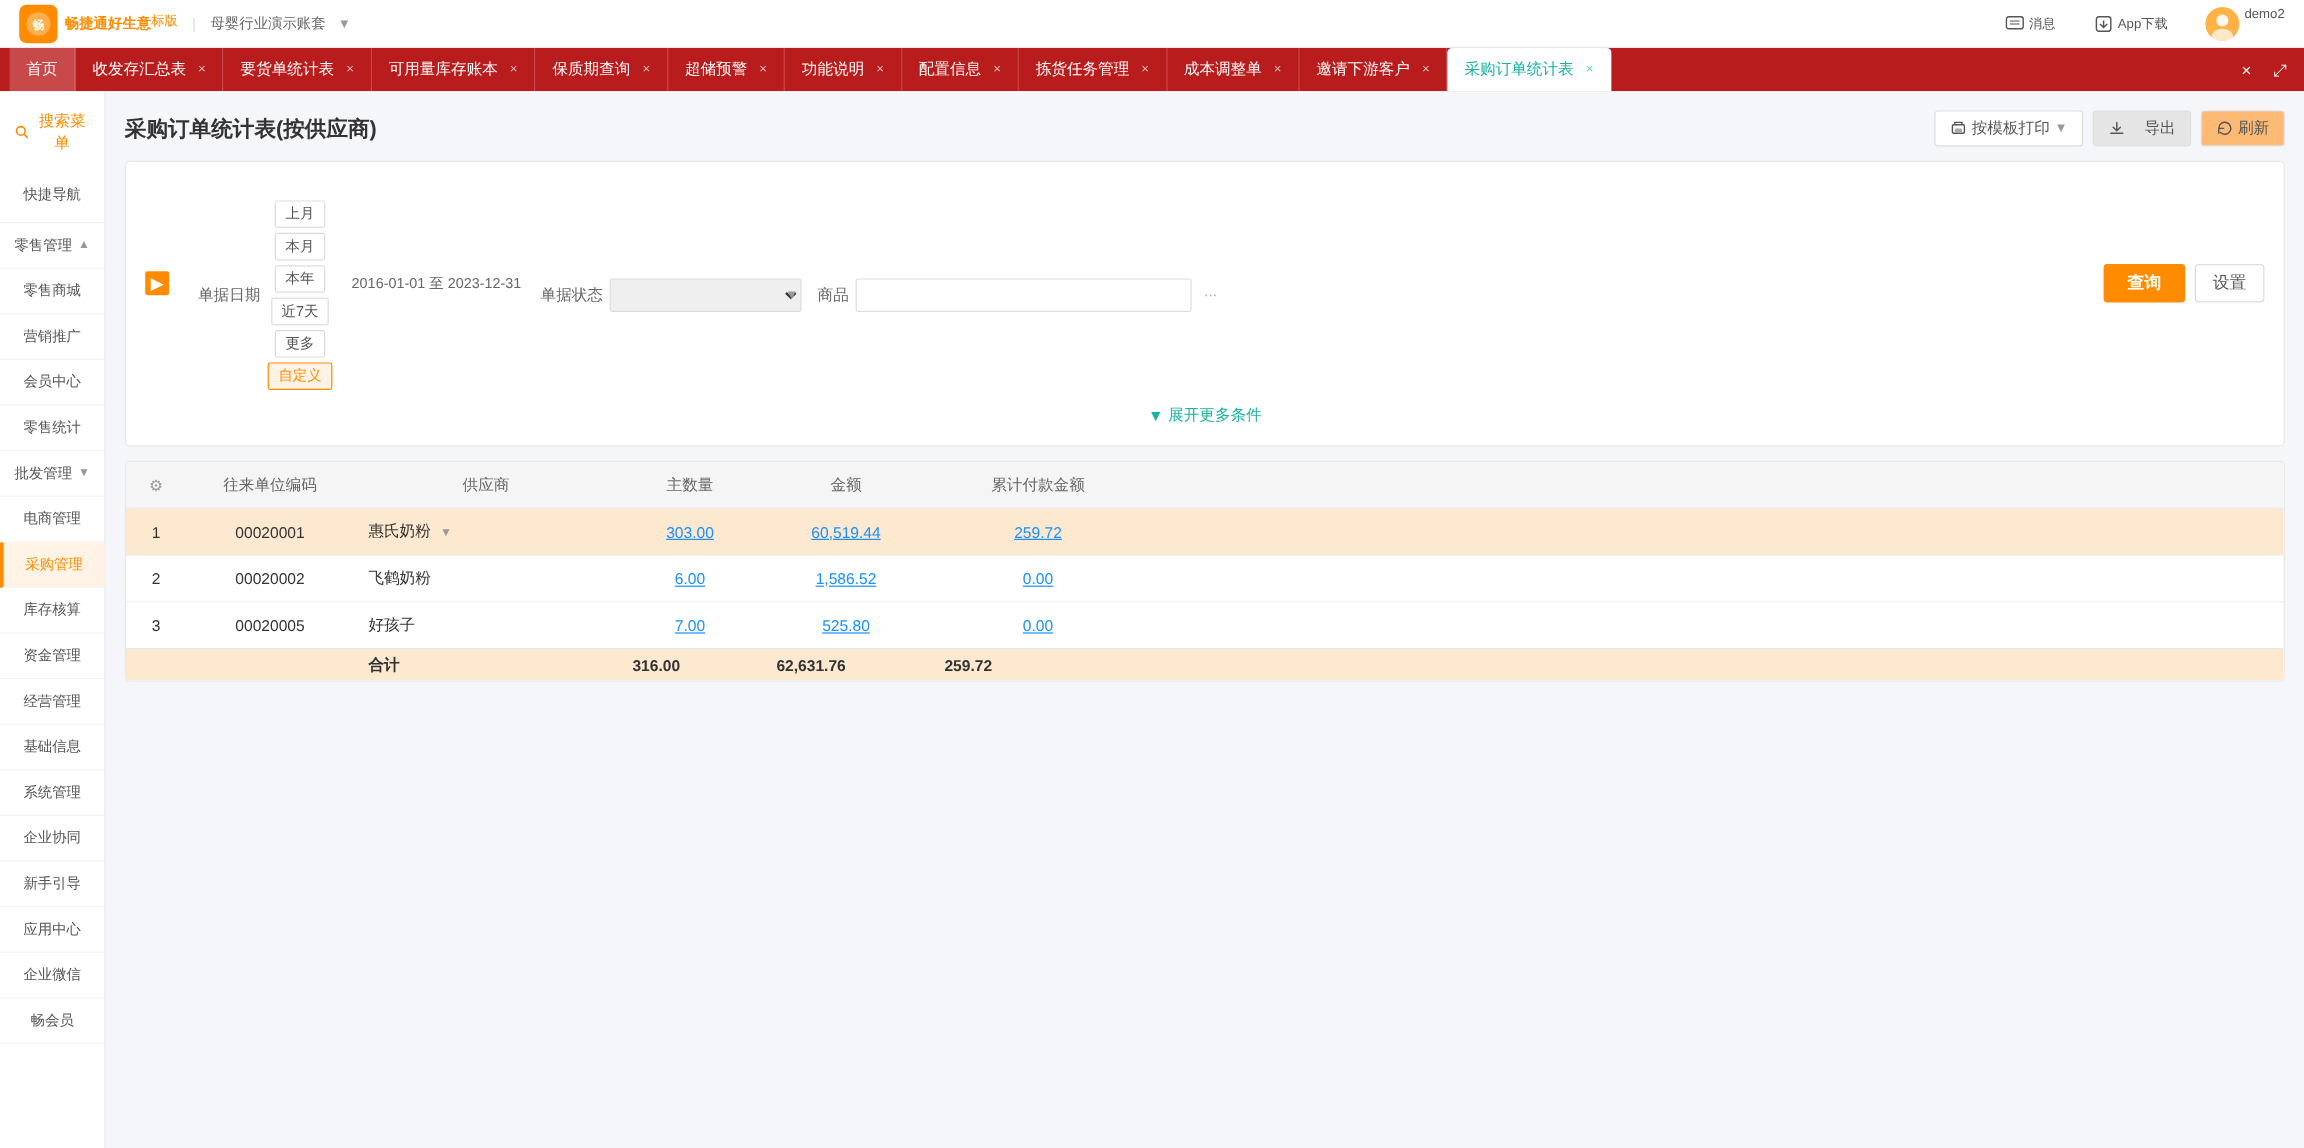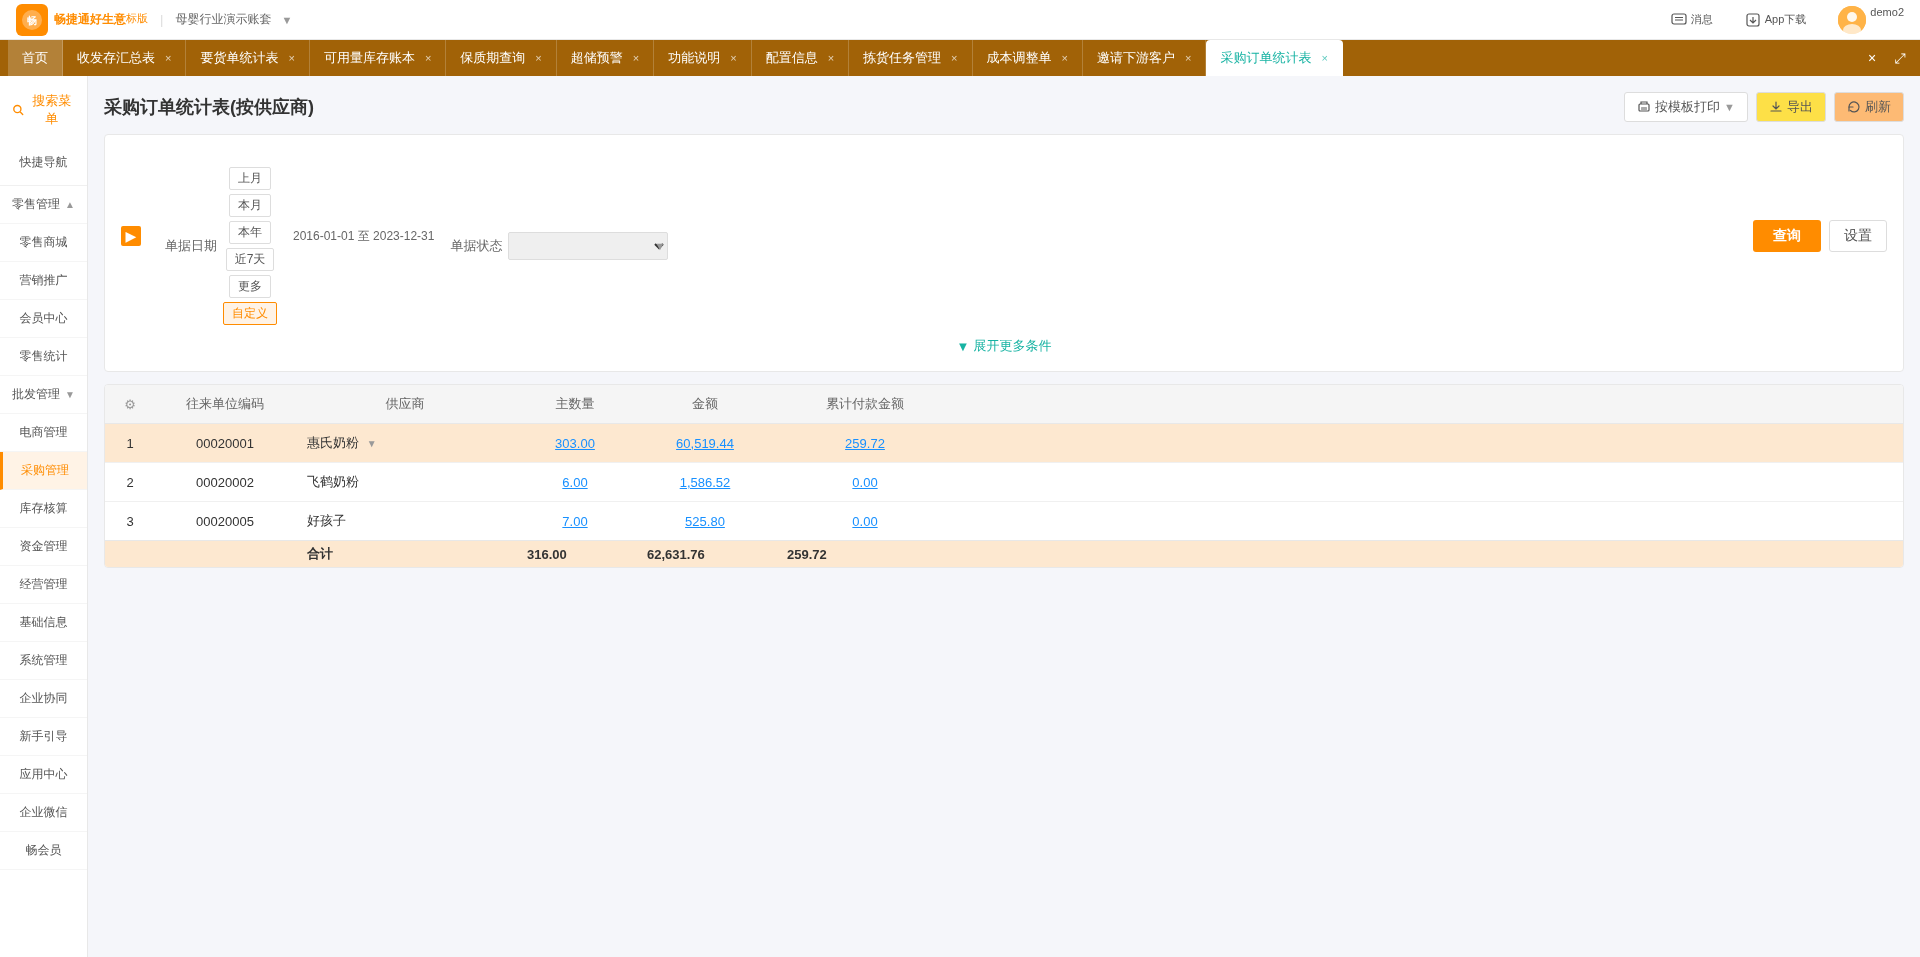--- a/index.html
+++ b/index.html
@@ -10,21 +10,21 @@
     .top-bar-left { display: flex; align-items: center; gap: 8px; }
     .logo-area { display: flex; align-items: center; gap: 6px; }
     .logo-icon { width: 32px; height: 32px; background: #ff8c00; border-radius: 6px; display: flex; align-items: center; justify-content: center; color: #fff; font-size: 12px; font-weight: bold; }
     .logo-text { color: #ff8c00; font-size: 12px; font-weight: bold; line-height: 1.2; }
     .breadcrumb-bar { color: #666; font-size: 12px; }
     .top-bar-right { display: flex; align-items: center; gap: 16px; }
     .top-right-item { display: flex; align-items: flex-start; gap: 4px; color: #555; font-size: 11px; cursor: pointer; padding-left: 16px; }
     .avatar { width: 28px; height: 28px; border-radius: 50%; background: #ffb347; display: flex; align-items: center; justify-content: center; color: #fff; font-size: 12px; font-weight: bold; }
 
     
-    .nav-tabs { height: 36px; background: #a16207; display: flex; align-items: center; padding: 0 0 0 8px; overflow: hidden; }
+    .nav-tabs { height: 36px; background: #b91c1c; display: flex; align-items: center; padding: 0 0 0 8px; overflow: hidden; }
     .nav-tab { height: 36px; padding: 0 14px; display: flex; align-items: center; gap: 6px; color: #fff; font-size: 13px; cursor: pointer; white-space: nowrap; border-right: 1px solid rgba(255,255,255,0.2); flex-shrink: 0; }
     .nav-tab.home { background: rgba(255,255,255,0.2); }
     .nav-tab.active { background: #fff; color: #17b3a3; border-radius: 4px 4px 0 0; }
     .nav-tab .close-btn { font-size: 11px; color: inherit; opacity: 0.7; margin-left: 4px; }
     .nav-tab.active .close-btn { color: #17b3a3; }
     .nav-tabs-right { margin-left: auto; display: flex; align-items: center; gap: 4px; padding-right: 8px; }
     .nav-tab-action { color: #fff; width: 24px; height: 24px; display: flex; align-items: center; justify-content: center; cursor: pointer; font-size: 14px; }
 
     
     .main-layout { display: flex; height: calc(957px - 40px - 36px); }
@@ -40,21 +40,21 @@
     .sidebar-item.has-arrow { flex-direction: row; justify-content: center; padding: 10px 8px; }
 
     
     .content-area { flex: 1; background: #f5f6fa; overflow-y: auto; padding: 16px; }
 
     
     .page-header { display: flex; align-items: center; justify-content: space-between; margin-bottom: 12px; }
     .page-title { font-size: 18px; color: #333; font-weight: bold; }
     .page-actions { display: flex; align-items: center; gap: 8px; }
     .btn-print { background: #fff; border: 1px solid #ddd; color: #555; padding: 5px 12px; border-radius: 3px; cursor: pointer; font-size: 13px; display: flex; align-items: center; gap: 4px; }
-    .btn-export { background: #fde047; border: 1px solid #ddd; color: #555; padding: 5px 12px; border-radius: 3px; cursor: pointer; font-size: 13px; display: flex; align-items: center; gap: 4px; }
+    .btn-export { background: #e5e5e5; border: 1px solid #ddd; color: #555; padding: 5px 12px; border-radius: 3px; cursor: pointer; font-size: 13px; display: flex; align-items: center; gap: 16px; }
     .btn-refresh { background: #fdba74; border: 1px solid #ddd; color: #555; padding: 5px 12px; border-radius: 3px; cursor: pointer; font-size: 13px; display: flex; align-items: center; gap: 4px; }
 
     
     .filter-panel { background: #fff; border-radius: 4px; padding: 12px 16px; margin-bottom: 12px; border: 1px solid #e8e8e8; }
     .filter-row { display: flex; align-items: center; gap: 16px; flex-wrap: wrap; }
     .filter-item { display: flex; align-items: center; gap: 6px; margin-top: 20px; }
     .filter-label { color: #666; font-size: 13px; white-space: nowrap; }
     .filter-date-options { display: flex; gap: 4px; align-items: center; flex-direction: column; }
     .filter-date-btn { padding: 2px 8px; font-size: 12px; border: 1px solid #ddd; border-radius: 2px; background: #fff; color: #555; cursor: pointer; }
     .filter-custom-tag { padding: 2px 8px; font-size: 12px; border: 1px solid #ff8c00; border-radius: 2px; background: #fff3e6; color: #ff8c00; cursor: pointer; }
@@ -314,20 +314,25 @@
         </div>
 
         <div class="filter-item">
           <span class="filter-label">单据状态</span>
           <select class="filter-select">
             <option value=""></option>
           </select>
           <span style="color:#999;margin-left:-20px;font-size:11px;">▼</span>
         </div>
 
+        <div class="filter-item">
+          <span class="filter-label">商品</span>
+          <input class="filter-input" style="width: 280px;">
+          <span style="color:#999;font-size:11px;cursor:pointer;margin-left:4px;">···</span>
+        </div>
 
         <div style="margin-left:auto;display:flex;gap:8px;">
           <button class="btn-query">查询</button>
           <button class="btn-settings">设置</button>
         </div>
       </div>
 
       <div class="expand-more-row">
         <button class="filter-more-btn">
           <span>▼</span>

